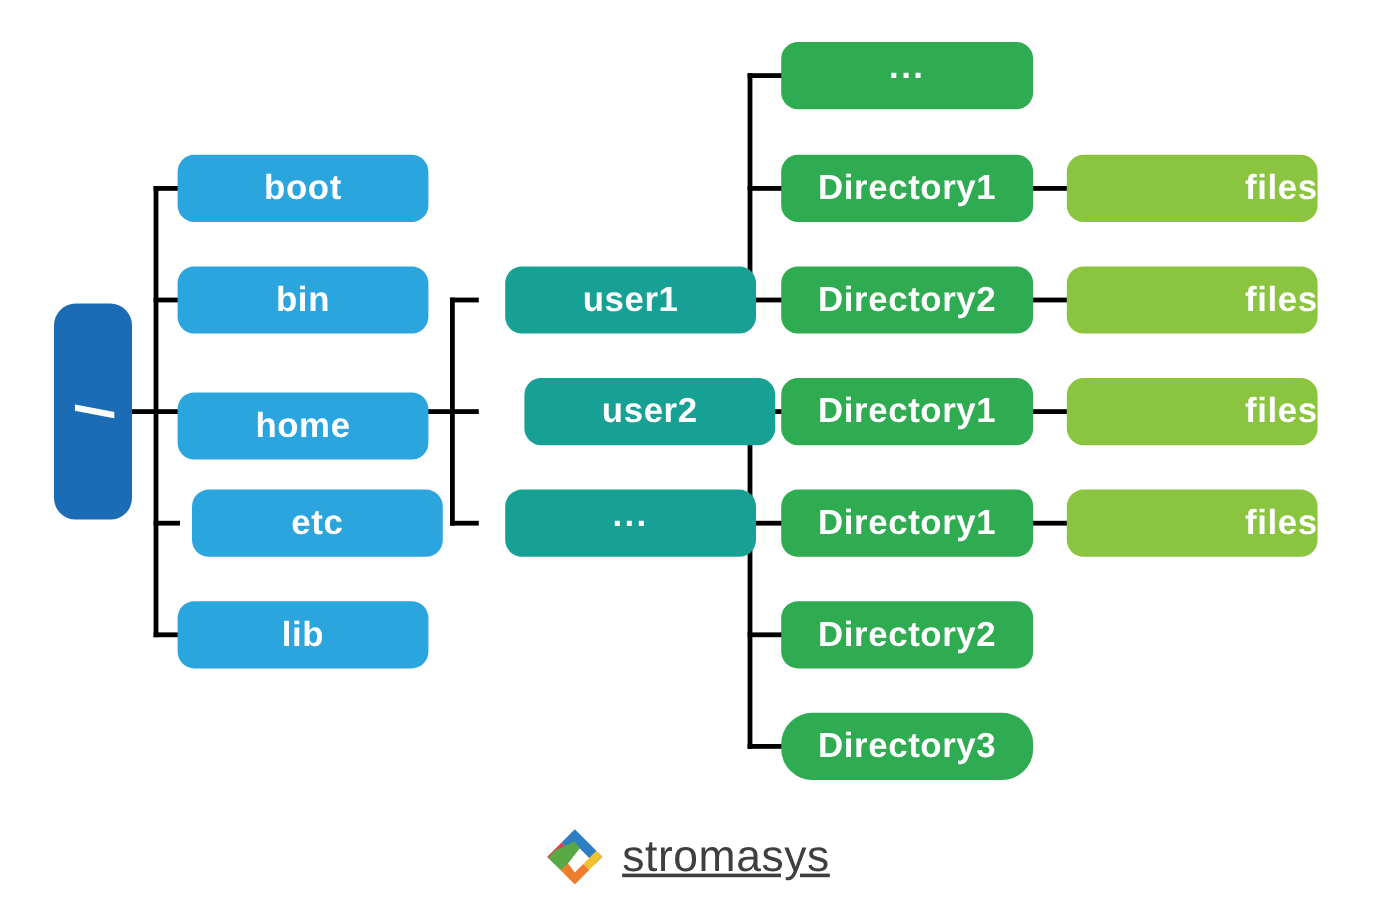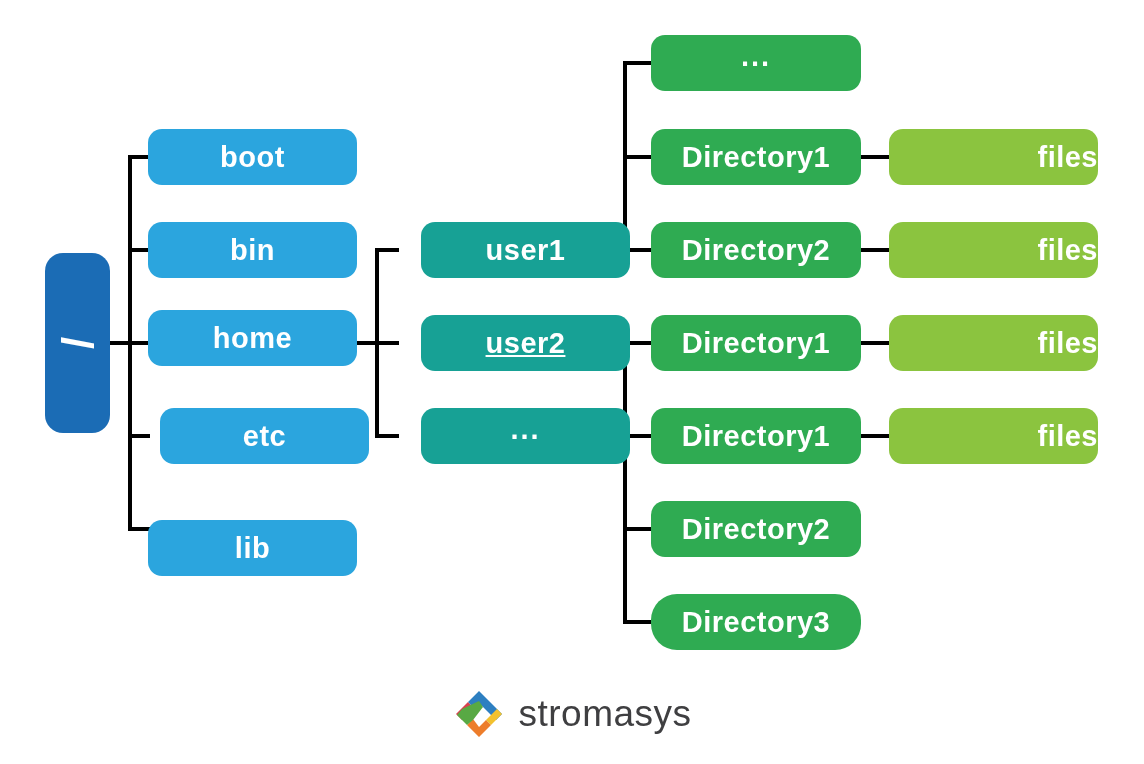--- a/index.html
+++ b/index.html
@@ -58,20 +58,21 @@
     display: flex;
     align-items: center;
     justify-content: center;
     gap: 12px;
   }
   .brand-text {
     color: var(--brand-text);
     font-size: 37px;
     font-weight: 400;
     letter-spacing: 0.5px;
+    text-decoration: underline;
   }
 </style>
 </head>
 <body>
 
 <div class="canvas">
 
   <div class="line" style="left:108px; top:341px; width:42px; height:4px;"></div>
   <div class="line" style="left:128px; top:155px; width:4px; height:376px;"></div>
   <div class="line" style="left:128px; top:155px; width:22px; height:4px;"></div>
@@ -103,34 +104,34 @@
   <div class="node root" style="left:45px; top:253px;">
     <span class="label">/</span>
   </div>
 
   <div class="node lvl1 w209" style="left:148px; top:222px;">
     <span class="label">bin</span>
   </div>
   <div class="node lvl1 w209" style="left:148px; top:129px;">
     <span class="label">boot</span>
   </div>
-  <div class="node lvl1 w209" style="left:148px; top:310px;">
+  <div class="node lvl1 w209" style="left:148px; top:327px;">
     <span class="label">home</span>
   </div>
   <div class="node lvl1 w209" style="left:160px; top:408px;">
     <span class="label">etc</span>
   </div>
-  <div class="node lvl1 w209" style="left:148px; top:520px;text-align:center;">
+  <div class="node lvl1 w209" style="left:148px; top:501px;text-align:center;">
     <span class="label">lib</span>
   </div>
 
   <div class="node lvl2 w209" style="left:397px; top:222px;">
     <span class="label">user1</span>
   </div>
-  <div class="node lvl2 w209" style="left:397px; top:315px;text-decoration:underline;">
+  <div class="node lvl2 w209" style="left:413px; top:315px;">
     <span class="label">user2</span>
   </div>
   <div class="node lvl2 w209 dots" style="left:397px; top:408px;">
     <span class="label">...</span>
   </div>
 
   <div class="node lvl3 dots" style="left:651px; top:35px; height:56px;">
     <span class="label">...</span>
   </div>
   <div class="node lvl3" style="left:651px; top:129px; height:56px;">

